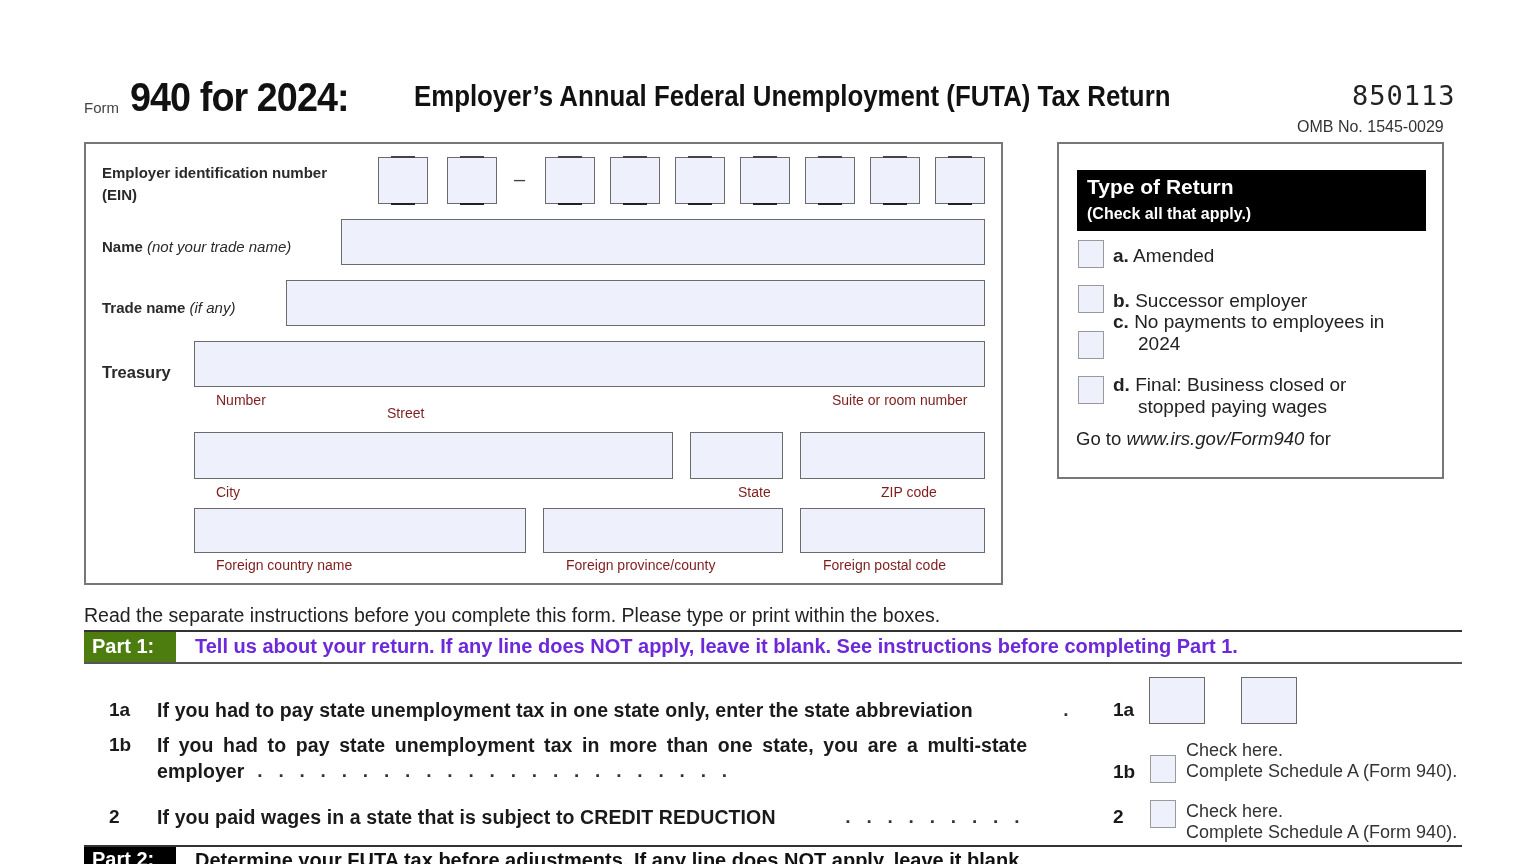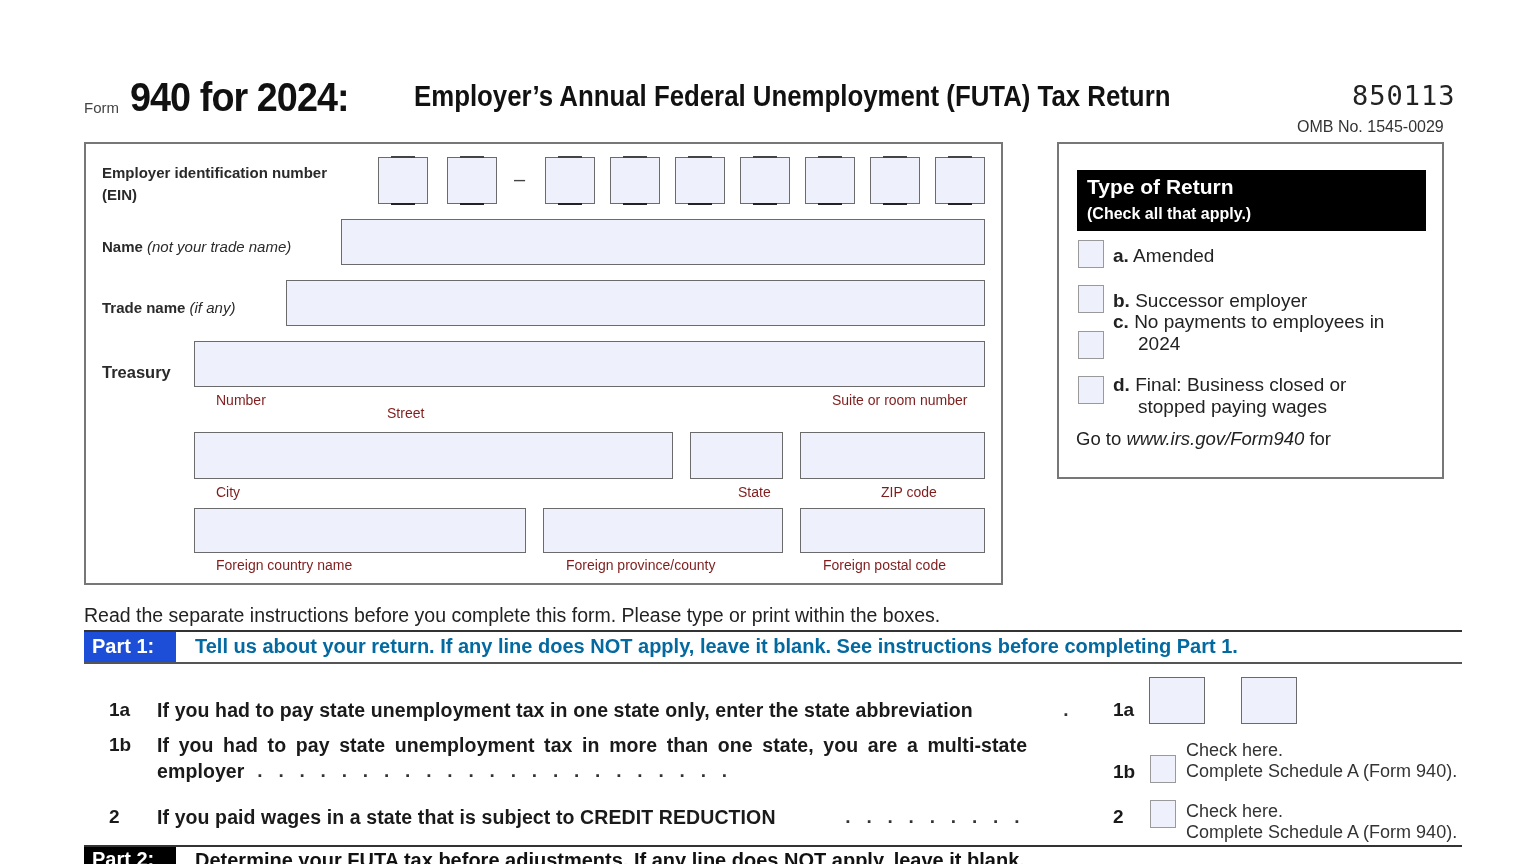--- a/index.html
+++ b/index.html
@@ -112,24 +112,24 @@
   <span style="padding-left:25px;">stopped paying wages</span>
 </div>
 
 <div class="tor-text" style="left:1076px;top:428px;font-size:18.5px;line-height:21px;">
   <span>Go to </span><i>www.irs.gov/Form940</i><span> for</span><br>
 </div>
 
 <span class="abs" style="left:84px;top:604px;font-size:19.5px;color:#222;white-space:nowrap;">Read the separate instructions before you complete this form. Please type or print within the boxes.</span>
 
 <div class="abs" style="left:84px;top:630px;width:1378px;height:2px;background:#333;"></div>
-<div class="abs" style="left:84px;top:632px;width:92px;height:30px;background:#1d4ed8;">
+<div class="abs" style="left:84px;top:632px;width:92px;height:30px;background:#4d7c0f;">
   <span class="abs" style="left:8px;top:3px;color:#fff;font-size:20px;font-weight:bold;">Part 1:</span>
 </div>
-<span class="abs" style="left:195px;top:635px;font-size:20px;font-weight:bold;color:#0369a1;white-space:nowrap;">Tell us about your return. If any line does NOT apply, leave it blank. See instructions before completing Part 1.</span>
+<span class="abs" style="left:195px;top:635px;font-size:20px;font-weight:bold;color:#6d28d9;white-space:nowrap;">Tell us about your return. If any line does NOT apply, leave it blank. See instructions before completing Part 1.</span>
 <div class="abs" style="left:84px;top:662px;width:1378px;height:2px;background:#555;"></div>
 
 <span class="line-num" style="left:109px;top:699px;">1a</span>
 <span class="line-text" style="left:157px;top:699px;">If you had to pay state unemployment tax in one state only, enter the state abbreviation</span>
 <span class="dots" style="left:1058px;top:699px;"> .</span>
 <span class="line-num" style="left:1113px;top:699px;">1a</span>
 <div class="field" style="left:1149px;top:677px;width:56px;height:47px;"></div>
 <div class="field" style="left:1241px;top:677px;width:56px;height:47px;"></div>
 
 <span class="line-num" style="left:109px;top:734px;">1b</span>

